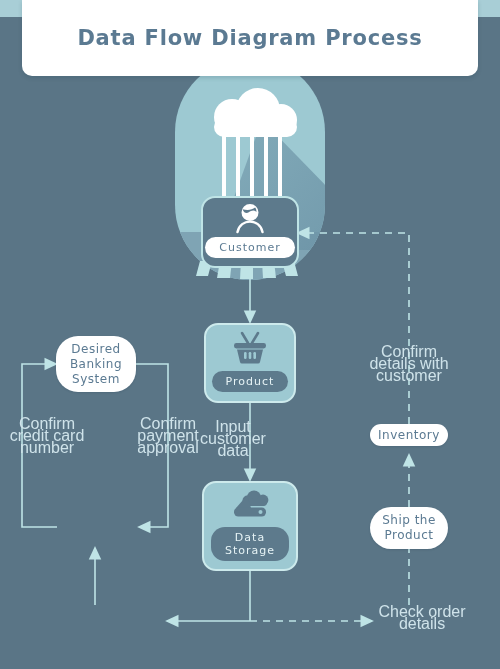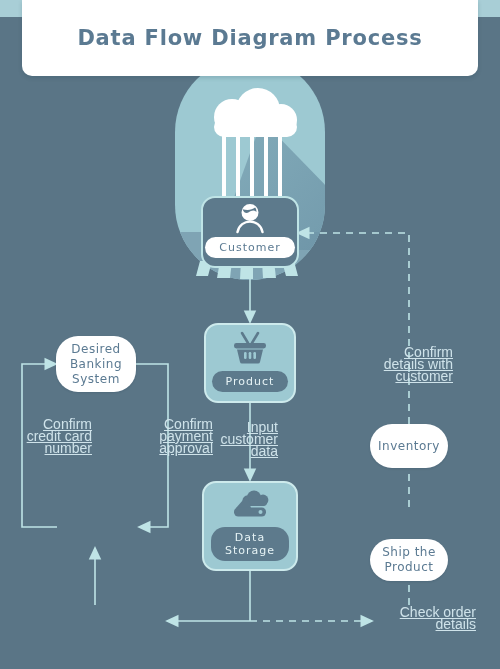--- a/index.html
+++ b/index.html
@@ -53,27 +53,26 @@
   svg.layer {
     position: absolute;
     left: 0; top: 0;
     width: 500px;
     height: 669px;
     overflow: visible;
   }
   .lbl {
     position: absolute;
     color: #cfe3ea;
-    font-size: 14px;
+    font-size: 16px;
     line-height: 12px;
-    text-align: right;
+    text-align: center;
     font-family: "Liberation Sans", sans-serif;
     white-space: pre-line;
     pointer-events: none;
-    text-decoration: underline;
   }
   
   .pill {
     position: absolute;
     background: #ffffff;
     border-radius: 22px;
     display: flex;
     align-items: center;
     justify-content: center;
     text-align: center;
@@ -254,23 +253,23 @@
     </div>
     <div class="nodelabel ondark" style="margin-bottom:8px; min-width:76px;">Data
 Storage</div>
   </div>
 
   <div class="pill" style="left:56px; top:336px; width:80px; height:56px;">Desired
 Banking
 System</div>
 
 
-  <div class="pill" style="left:370px; top:424px; width:78px; height:44px;">Inventory</div>
-
-  <div class="pill" style="left:370px; top:507px; width:78px; height:42px;margin-top:32px;">Ship the
+  <div class="pill" style="left:370px; top:424px; width:78px; height:22px;">Inventory</div>
+
+  <div class="pill" style="left:370px; top:507px; width:78px; height:42px;">Ship the
 Product</div>
 
   <div class="lbl" style="left:188px; top:421px; width:90px;">Input
 customer
 data</div>
 
   <div class="lbl" style="left:2px; top:418px; width:90px;">Confirm
 credit card
 number</div>
 

